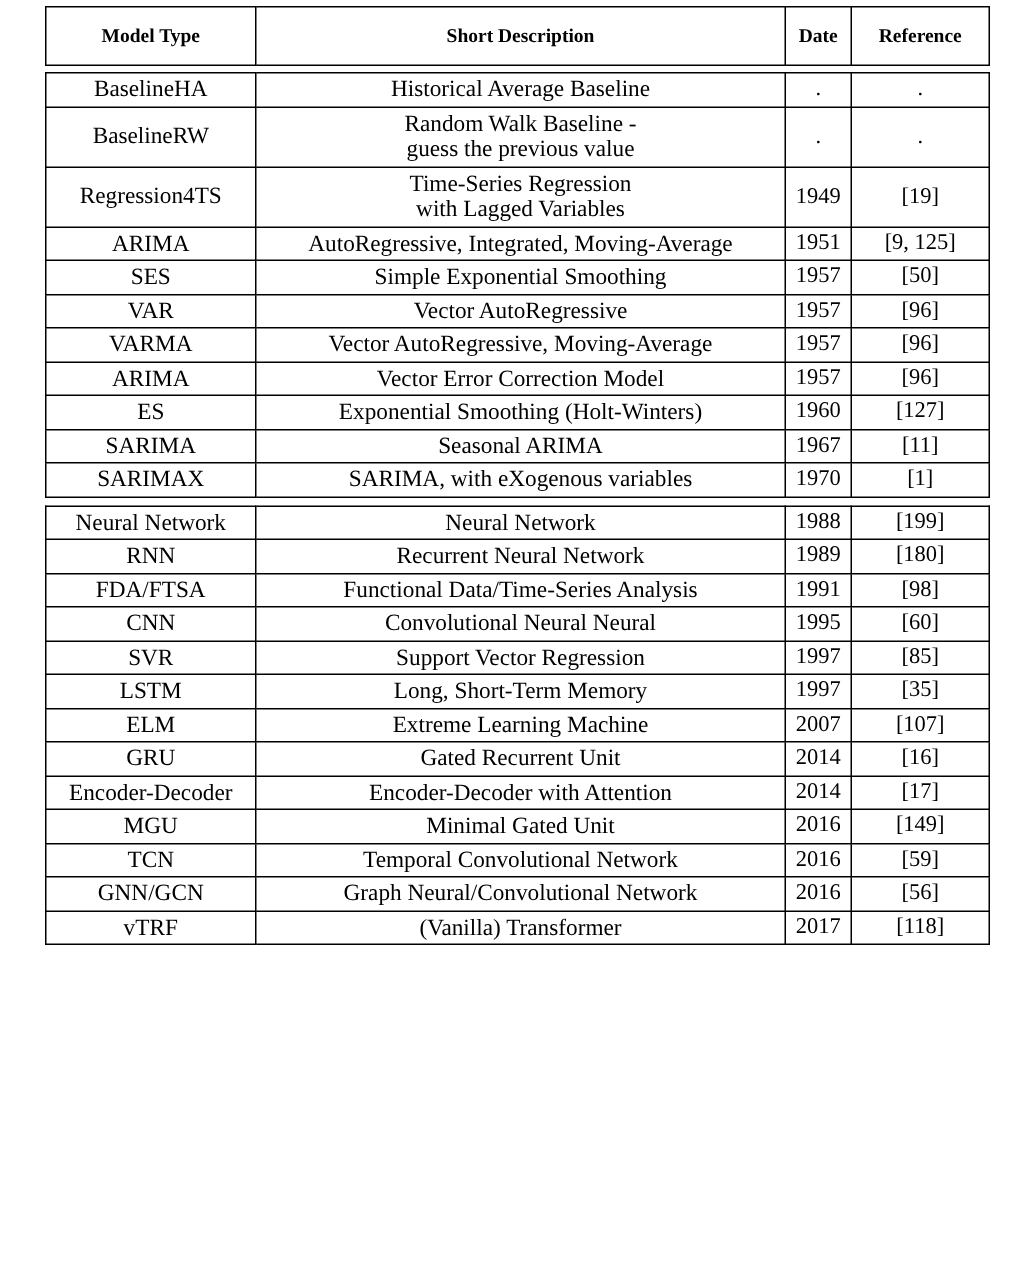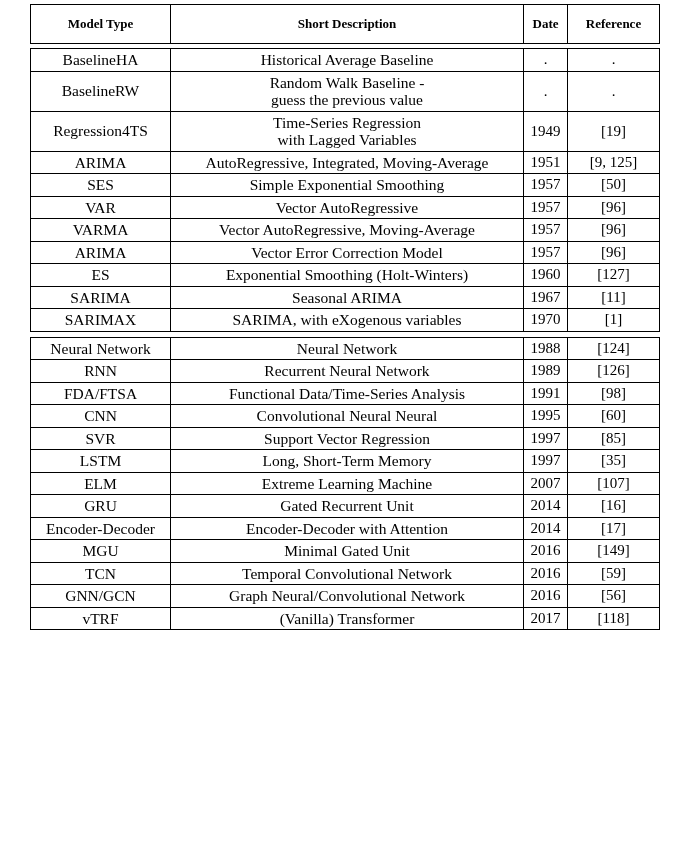--- a/index.html
+++ b/index.html
@@ -162,27 +162,27 @@
           <td class="cell-date">1970</td>
           <td class="cell-ref">[1]</td>
         </tr>
         <tr class="gap-row">
           <td colspan="4"></td>
         </tr>
         <tr>
           <td class="cell-model">Neural Network</td>
           <td class="cell-desc">Neural Network</td>
           <td class="cell-date">1988</td>
-          <td class="cell-ref">[124]</td>
+          <td class="cell-ref">[199]</td>
         </tr>
         <tr>
           <td class="cell-model">RNN</td>
           <td class="cell-desc">Recurrent Neural Network</td>
           <td class="cell-date">1989</td>
-          <td class="cell-ref">[126]</td>
+          <td class="cell-ref">[180]</td>
         </tr>
         <tr>
           <td class="cell-model">FDA/FTSA</td>
           <td class="cell-desc">Functional Data/Time-Series Analysis</td>
           <td class="cell-date">1991</td>
           <td class="cell-ref">[98]</td>
         </tr>
         <tr>
           <td class="cell-model">CNN</td>
           <td class="cell-desc">Convolutional Neural Neural</td>

